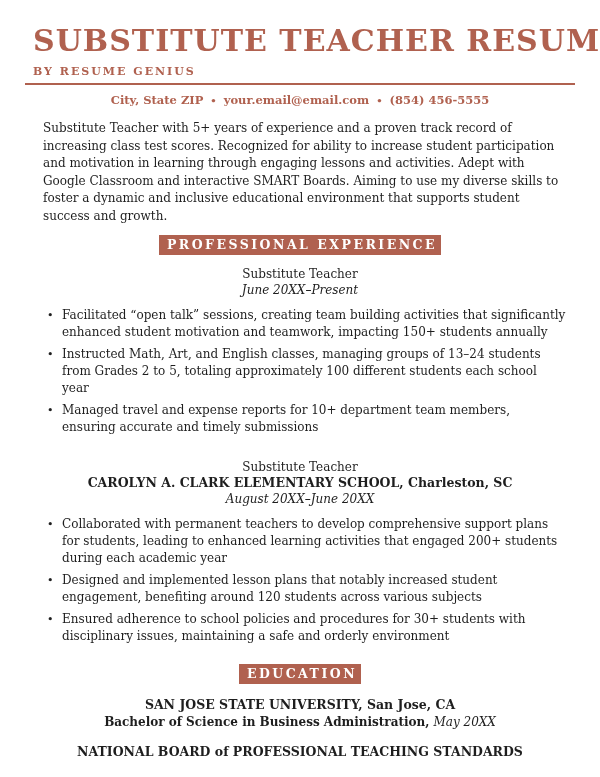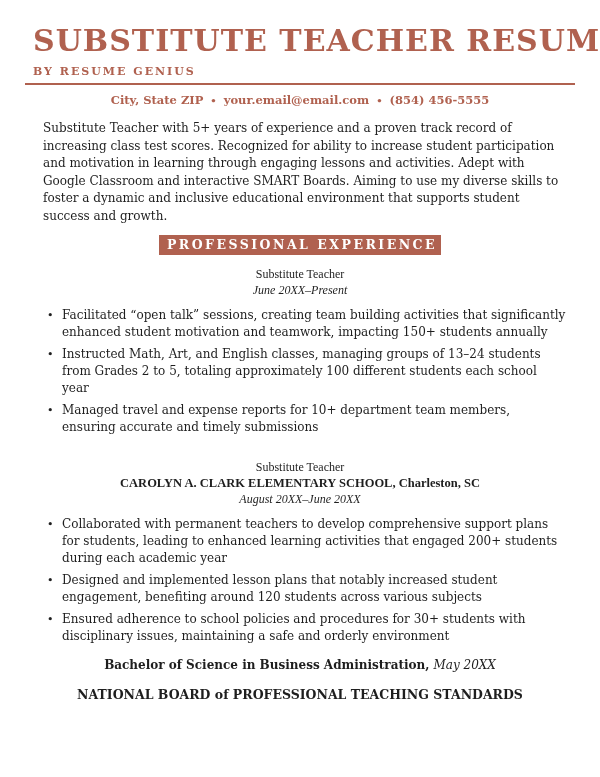--- a/index.html
+++ b/index.html
@@ -34,21 +34,21 @@
   .summary {
     font-size: 12px; line-height: 17.5px; margin: 13px 0 0 10px;
   }
   .badge-row { text-align: center; margin-top: 9px; }
   .badge-row.gap-lg { margin-top: 18px; }
   .badge {
     display: inline-block; background: var(--accent); color: #ffffff;
     font-weight: bold; font-size: 12.5px; letter-spacing: 2.5px;
     padding: 2px 4px 3px 8px;
   }
-  .job { margin-top: 11px; font-family: Liberation Serif, serif; }
+  .job { margin-top: 11px; }
   .job.second { margin-top: 23px; }
   .center { text-align: center; }
   .job-title { font-size: 12px; line-height: 16px; }
   .job-org { font-size: 12.5px; font-weight: bold; line-height: 16px; }
   .job-dates { font-size: 12px; font-style: italic; line-height: 16px; }
   .bullets { list-style: none; margin: 9px 0 0 0; padding: 0 0 0 14px; }
   .bullets li {
     position: relative; padding-left: 15px;
     font-size: 12px; line-height: 17px; margin-bottom: 5px;
   }
@@ -96,22 +96,26 @@
     <div class="job-title">Substitute Teacher</div>
     <div class="job-org">CAROLYN A. CLARK ELEMENTARY SCHOOL, Charleston, SC</div>
     <div class="job-dates">August 20XX–June 20XX</div>
   </div>
   <ul class="bullets">
     <li>Collaborated with permanent teachers to develop comprehensive support plans for students, leading to enhanced learning activities that engaged 200+ students during each academic year</li>
     <li>Designed and implemented lesson plans that notably increased student engagement, benefiting around 120 students across various subjects</li>
     <li>Ensured adherence to school policies and procedures for 30+ students with disciplinary issues, maintaining a safe and orderly environment</li>
   </ul>
 
+  <div class="badge-row gap-lg">
+    <span class="badge">EDUCATION</span>
+  </div>
 
   <div class="edu">
+    <div class="edu-school">SAN JOSE STATE UNIVERSITY, San Jose, CA</div>
     <div class="edu-line">
       <span class="edu-cred bold">Bachelor of Science in Business Administration,</span><span class="edu-date">May 20XX</span>
     </div>
   </div>
 
   <div class="edu">
     <div class="edu-school">NATIONAL BOARD of PROFESSIONAL TEACHING STANDARDS</div>
 
   </div>
 

